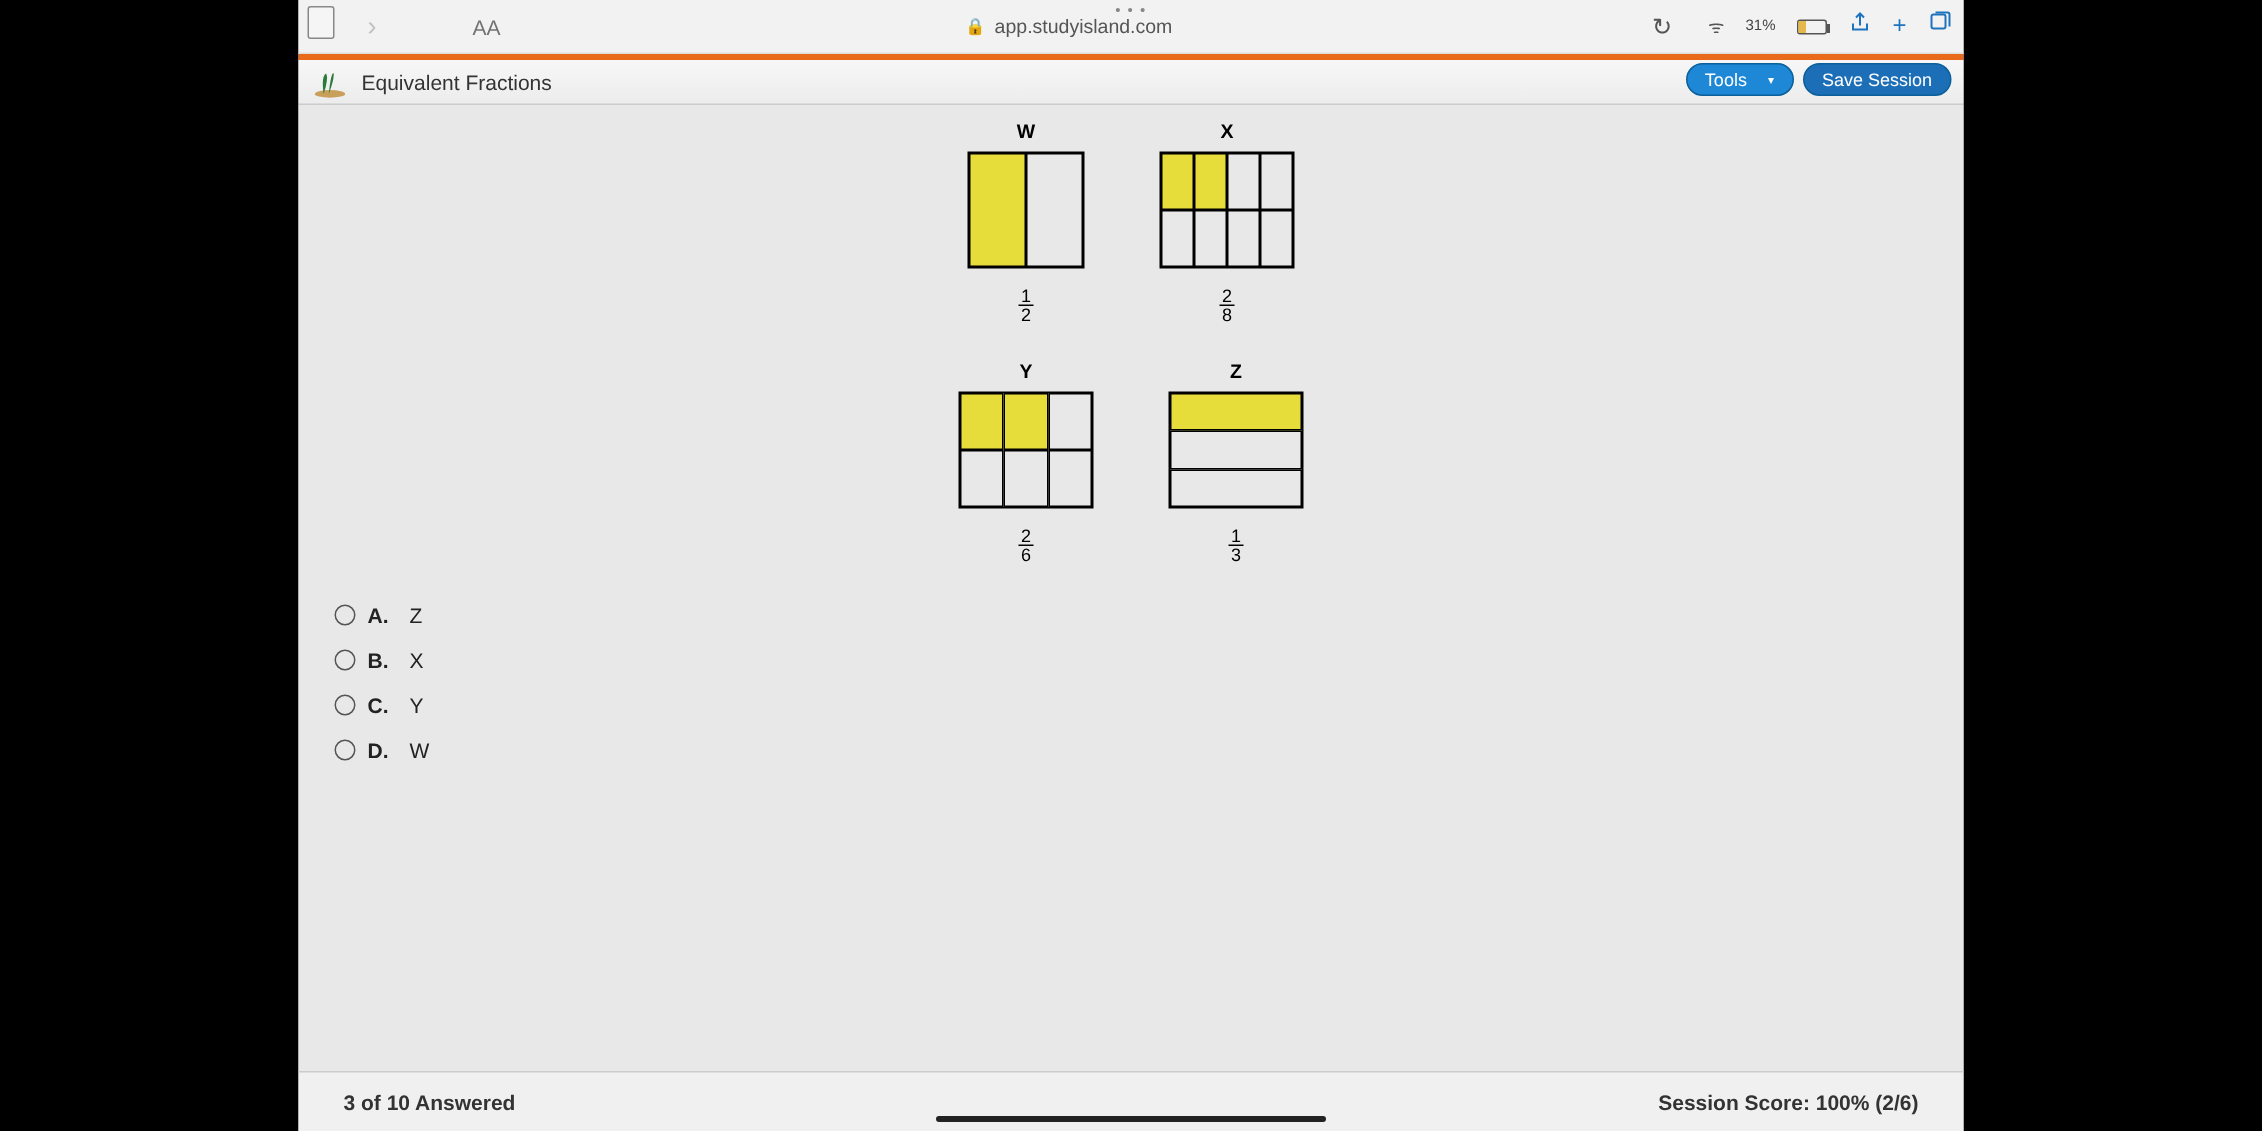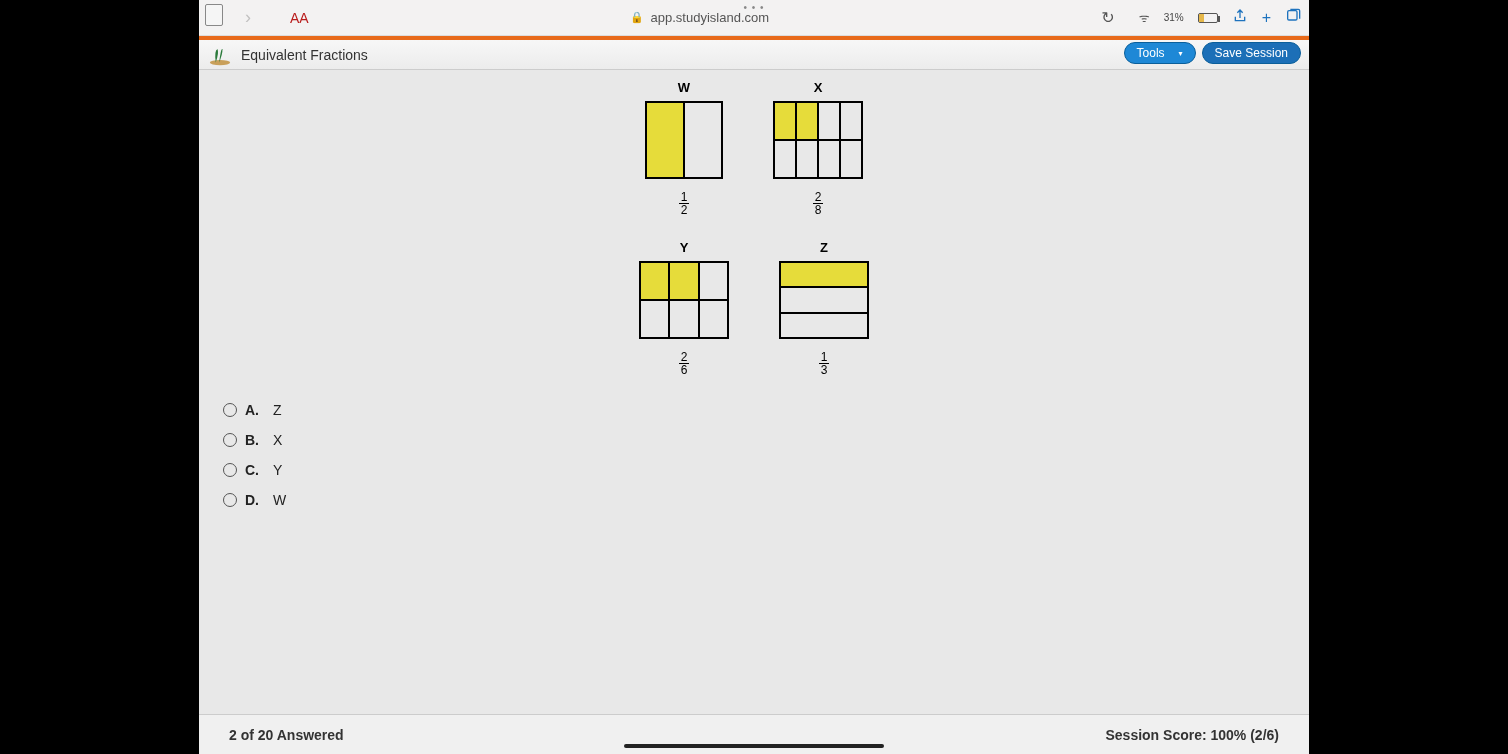--- a/index.html
+++ b/index.html
@@ -26,21 +26,21 @@
     background: #f3f2f2;
     display: flex;
     align-items: center;
     padding: 0 8px;
     gap: 14px;
     color: #555;
     font-size: 13px;
     border-bottom: 1px solid #ddd;
   }
   .browser-bar .nav-arrow { font-size: 18px; color: #666; padding: 0 6px; cursor: pointer; }
-  .browser-bar .aa { font-size: 14px; color: #b91c1c; margin-left: 19px; }
+  .browser-bar .aa { font-size: 14px; color: #737373; margin-left: 44px; }
   .url-wrap {
     flex: 1;
     display: flex;
     justify-content: center;
     align-items: center;
     gap: 6px;
   }
   .url-wrap .lock { font-size: 11px; }
   .reload { font-size: 16px; margin: 0 10px; cursor: pointer; }
   .status-right { display: flex; align-items: center; gap: 14px; }
@@ -277,17 +277,17 @@
       </div>
       <div class="answer-row">
         <span class="radio"></span>
         <span class="ans-letter">D.</span>
         <span>W</span>
       </div>
     </div>
   </div>
 
   <div class="footer">
-    <span>2 of 20 Answered</span>
+    <span>3 of 10 Answered</span>
     <span>Session Score: 100% (2/6)</span>
     <div class="home-indicator"></div>
   </div>
 </div>
 
 </body></html>

